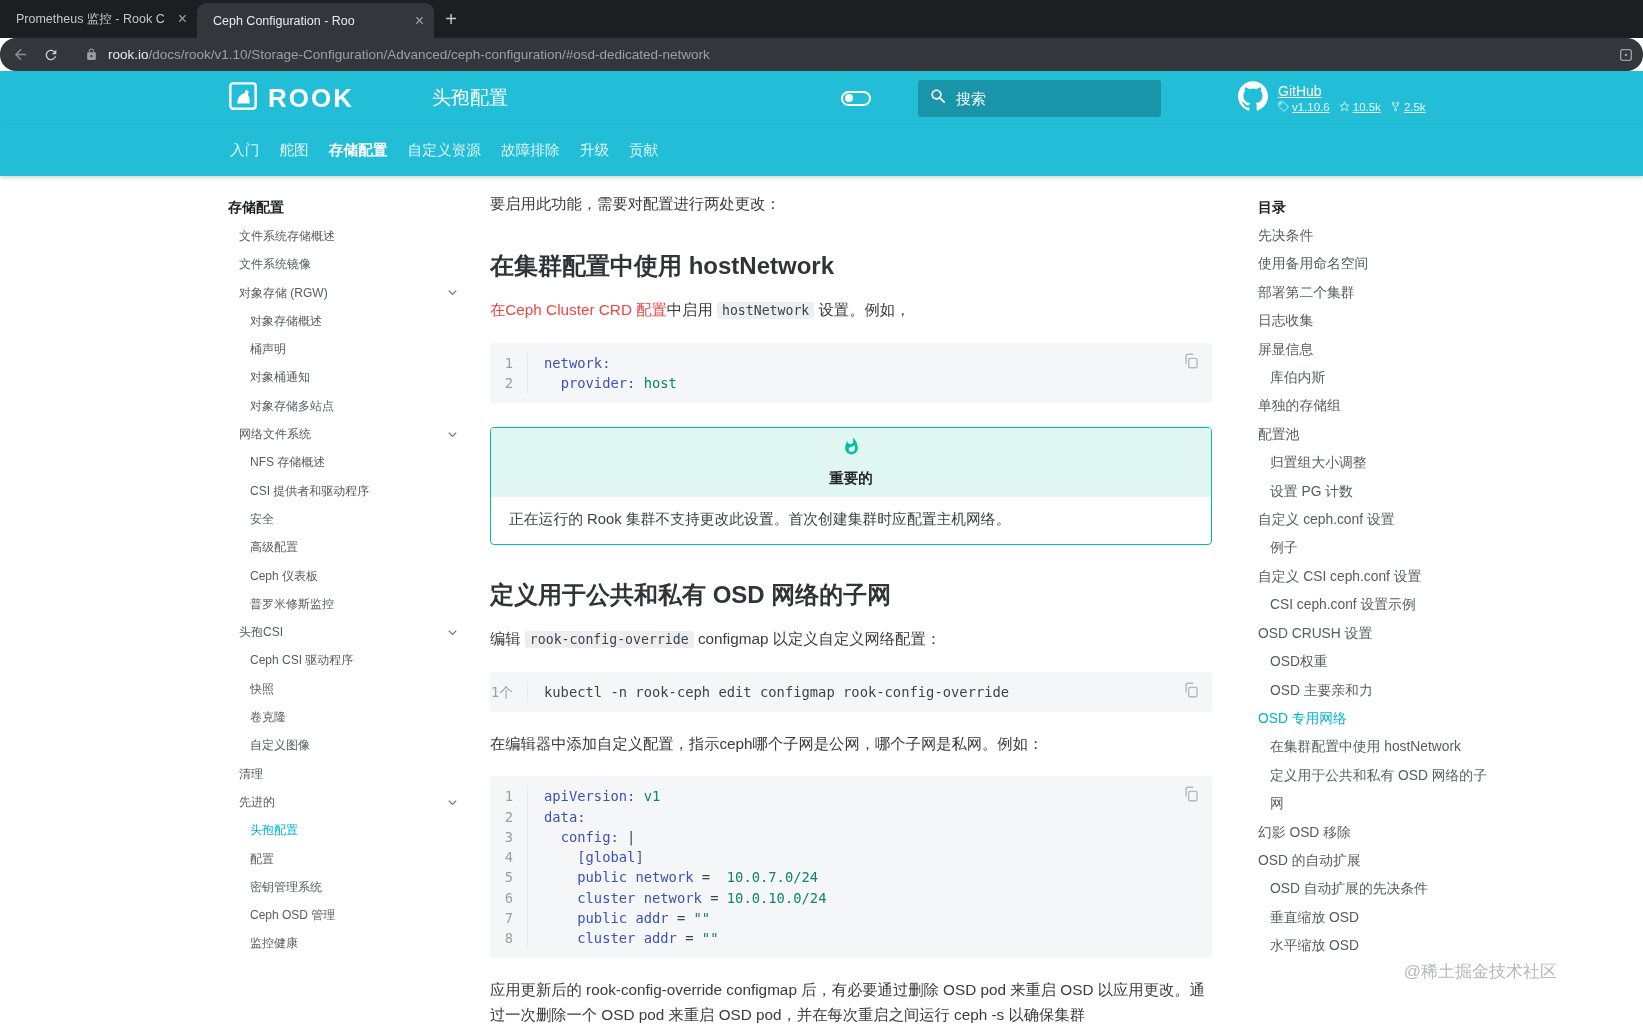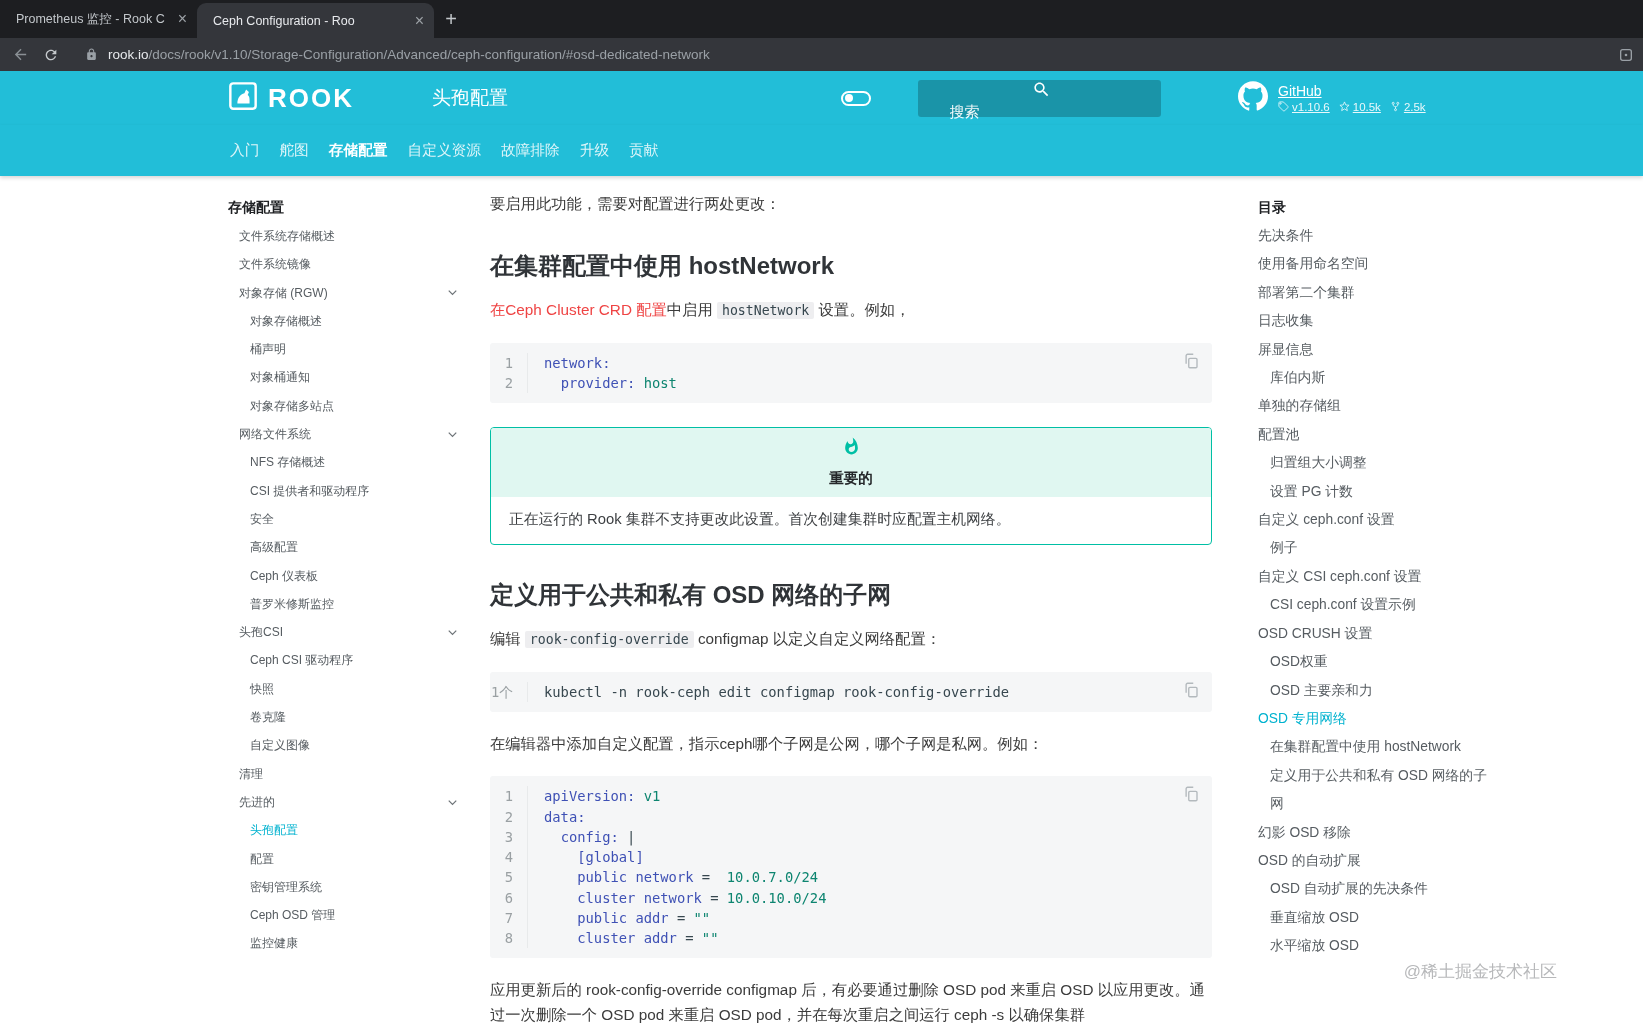--- a/index.html
+++ b/index.html
@@ -7,39 +7,39 @@
   .screen { position:relative; width:1643px; height:1029px; background:#fff; overflow:hidden; }
 
   
   .tabstrip { height:38px; background:#1d1e21; display:flex; align-items:stretch; }
   .tab { display:flex; align-items:center; padding:0 10px 0 16px; font-size:12.5px; color:#c3c7cb; width:197px; }
   .tab .tab-title { flex:1; white-space:nowrap; overflow:hidden; }
   .tab-close { color:#9da2a7; font-size:16px; margin-left:6px; line-height:1; cursor:pointer; }
   .tab.active { background:#34363b; color:#e8eaed; width:237px; margin-top:3px; border-radius:9px 9px 0 0; }
   .newtab { width:34px; display:flex; align-items:center; justify-content:center; color:#c3c7cb; font-size:20px; cursor:pointer; }
 
-  .urlbar { height:33px; background:#34363b; display:flex; align-items:center; font-size:13.5px; }
+  .urlbar { height:33px; background:#34363b; display:flex; align-items:center; font-size:13.5px;border-radius:16px; }
   .ico { display:flex; align-items:center; justify-content:center; }
   .back { margin-left:12px; }
   .reload { margin-left:14px; }
   .lockic { margin-left:26px; }
   .url { margin-left:10px; white-space:nowrap; overflow:hidden; flex:1; }
   .url-host { color:#e8eaed; }
   .url-path { color:#9aa0a6; }
   .ext { margin-right:9px; }
 
   
   .site-header { height:54px; background:#22bed8; display:flex; align-items:center; color:#fff; padding-right:215px;gap:32px; }
   .logo { margin-left:228px; display:flex; align-items:center; gap:10px; cursor:pointer; }
   .logo-text { font-size:26px; font-weight:700; letter-spacing:2px; }
   .page-title { margin-left:46px; font-size:19px; }
   .hspacer { flex:1; }
   .theme-toggle { width:30px; height:15px; border:2px solid #fff; border-radius:9px; position:relative; margin-right:15px; flex-shrink:0; cursor:pointer; }
   .knob { position:absolute; left:2px; top:1.5px; width:8px; height:8px; background:#fff; border-radius:50%; }
-  .searchbox { width:243px; height:37px; background:rgba(0,0,0,.22); border-radius:3px; display:flex; align-items:center; flex-shrink:0;flex-direction:column; }
+  .searchbox { width:243px; height:37px; background:rgba(0,0,0,.22); border-radius:3px; display:flex; align-items:center; flex-shrink:0; }
   .searchbox svg { margin:0 8px 0 11px; flex-shrink:0; }
   .search-input { background:transparent; border:none; outline:none; color:#fff; font-size:15px; width:180px; font-family:"Liberation Sans",sans-serif; }
   .search-input::placeholder { color:rgba(255,255,255,.95); }
   .repo { margin-left:45px; display:flex; align-items:center; gap:10px; width:190px; flex-shrink:0; cursor:pointer;text-decoration:underline; }
   .repo-col { display:flex; flex-direction:column; }
   .repo-name { font-size:14px; line-height:16px; }
   .repo-meta { display:flex; gap:9px; font-size:11.5px; opacity:.9; margin-top:2px; align-items:center; }
   .meta-item { display:flex; align-items:center; gap:3px; }
 
   .site-nav { height:51px; background:#22bed8; display:flex; align-items:center; gap:20px; padding-left:230px; box-shadow:0 2px 4px rgba(0,0,0,.16); position:relative; z-index:2; }

